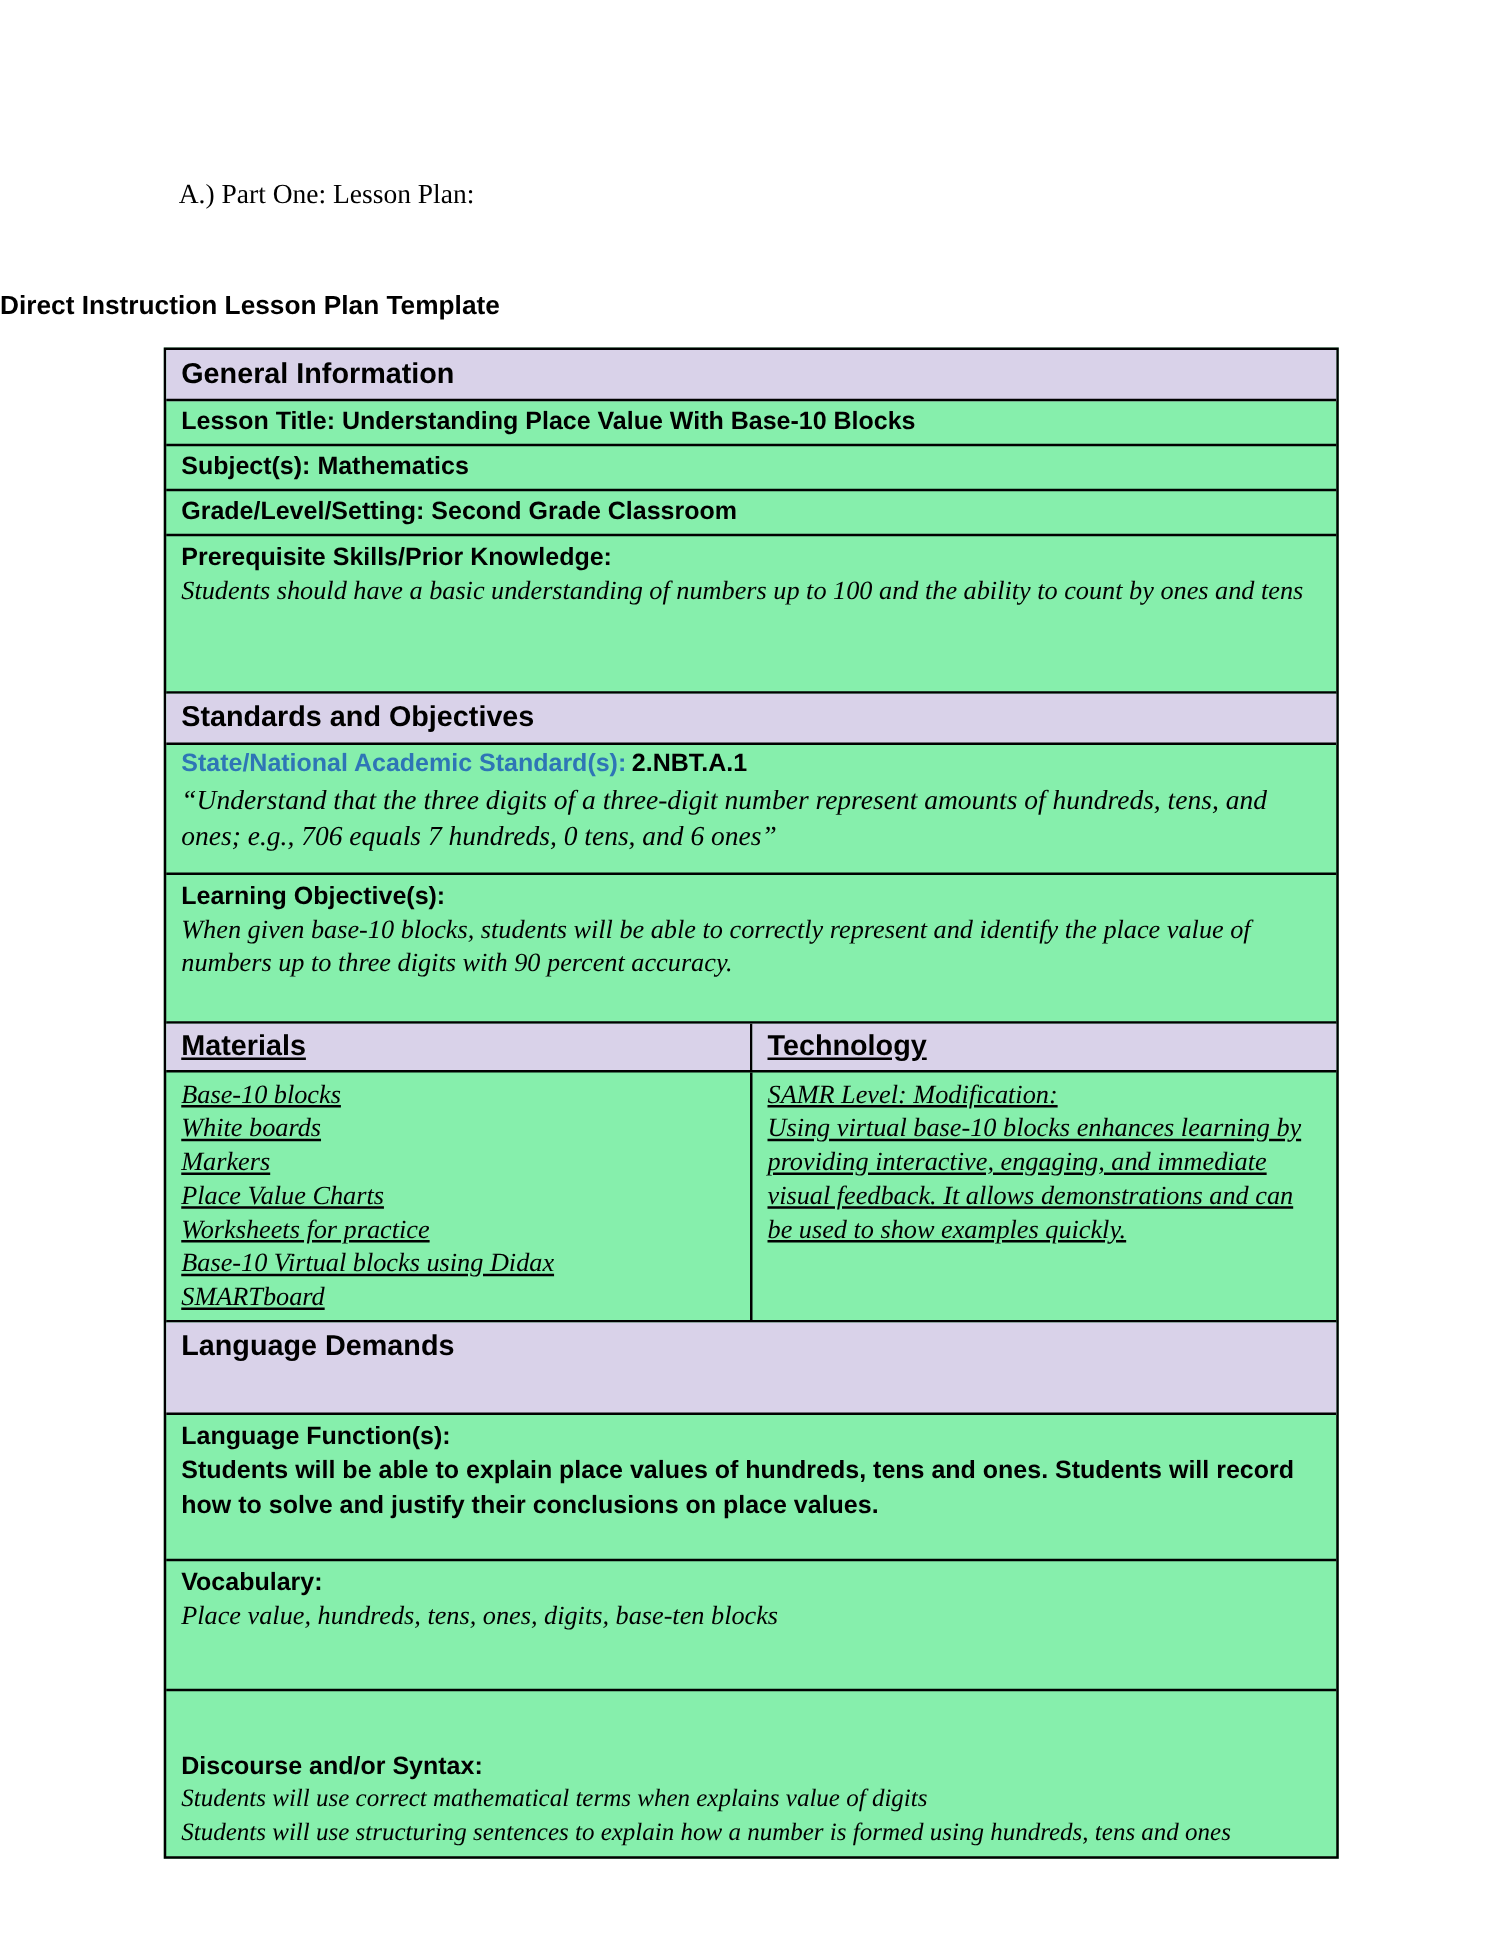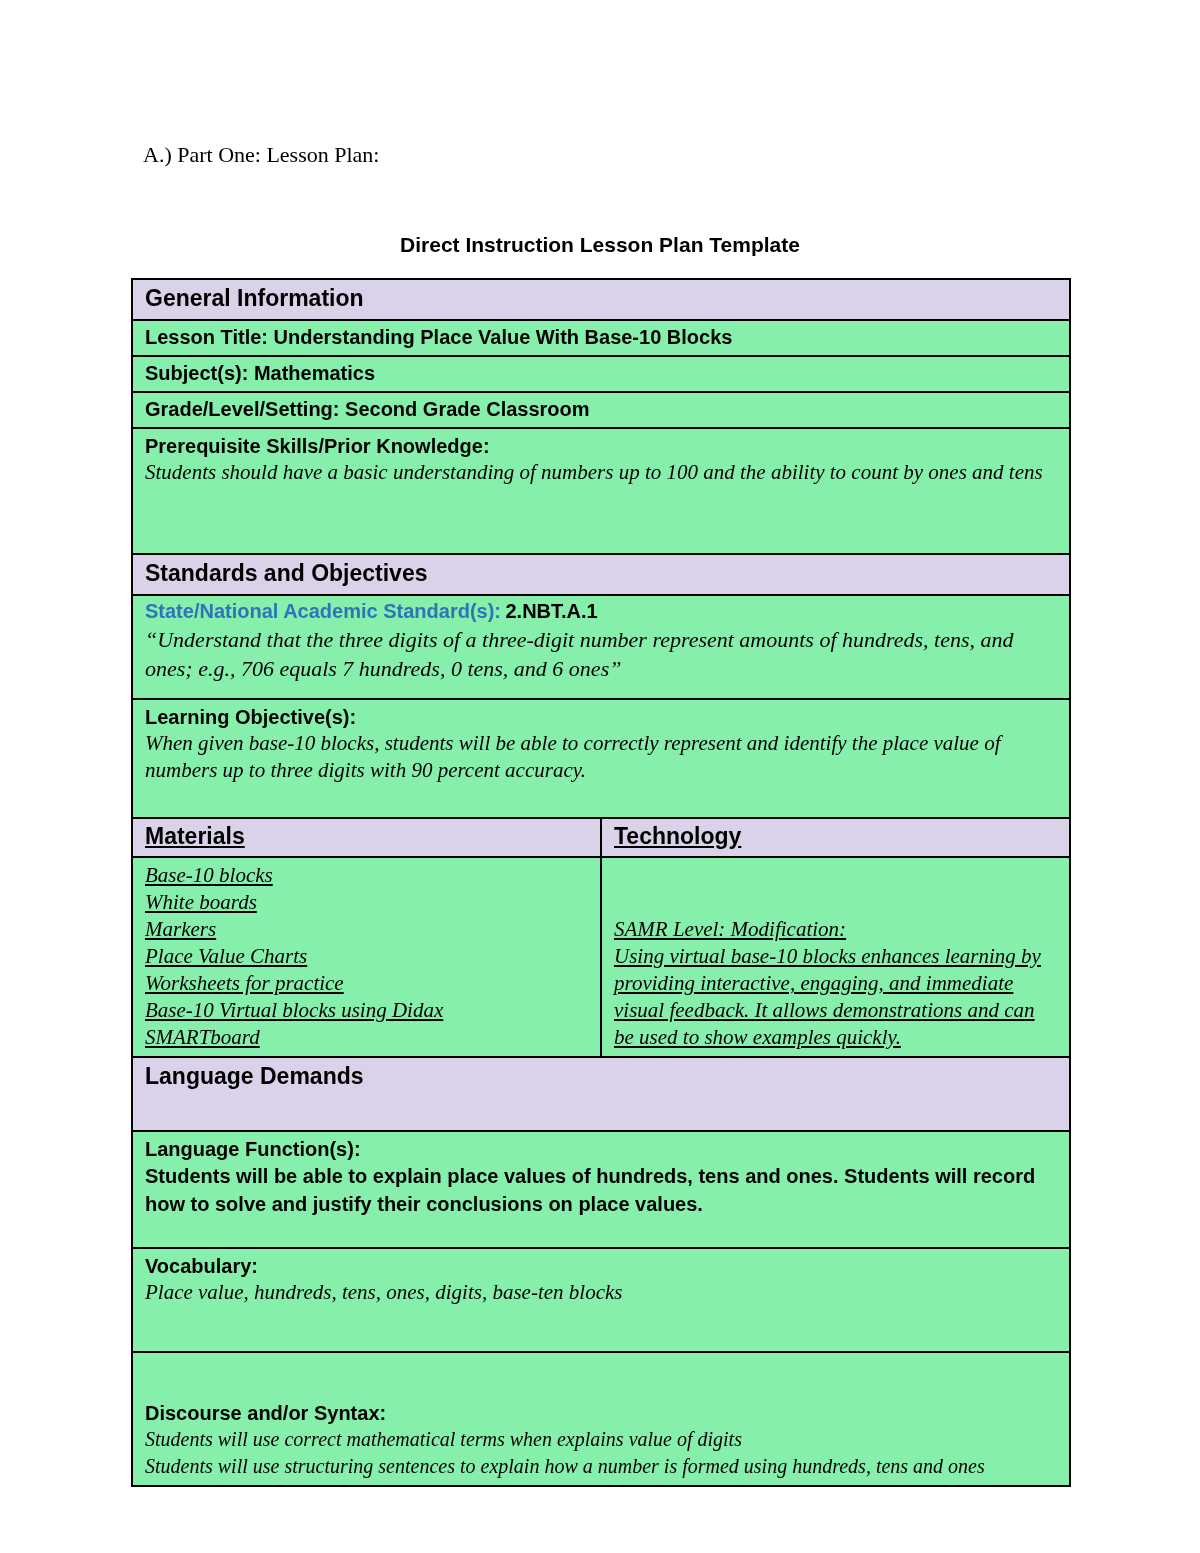--- a/index.html
+++ b/index.html
@@ -22,21 +22,21 @@
     left: 143px;
     font-family: "Liberation Serif", serif;
     font-size: 22px;
     font-weight: normal;
   }
   .doc-title {
     position: absolute;
     top: 233px;
     left: 0;
     width: 1200px;
-    text-align: center;
+    text-align: left;
     font-size: 21px;
     font-weight: bold;
   }
   .lesson-table {
     position: absolute;
     top: 278px;
     left: 131px;
     width: 940px;
     border: 2px solid #000000;
     box-sizing: border-box;
@@ -105,21 +105,21 @@
     width: 469px;
     border-right: 2px solid #000000;
   }
   .cell.right { flex: 1; }
   .cell.hdr {
     background: #D9D2E9;
     font-size: 23px;
     font-weight: bold;
     padding: 4px 12px 6px 12px;
   }
-  .row-mt-content { min-height: 199px; align-items: flex-end; }
+  .row-mt-content { min-height: 199px; }
   .materials-item {
     font-family: "Liberation Serif", serif;
     font-style: italic;
     font-size: 21px;
     line-height: 27px;
   }
   .row-language-header {
     min-height: 74px;
     background: #D9D2E9;
     font-size: 23px;

